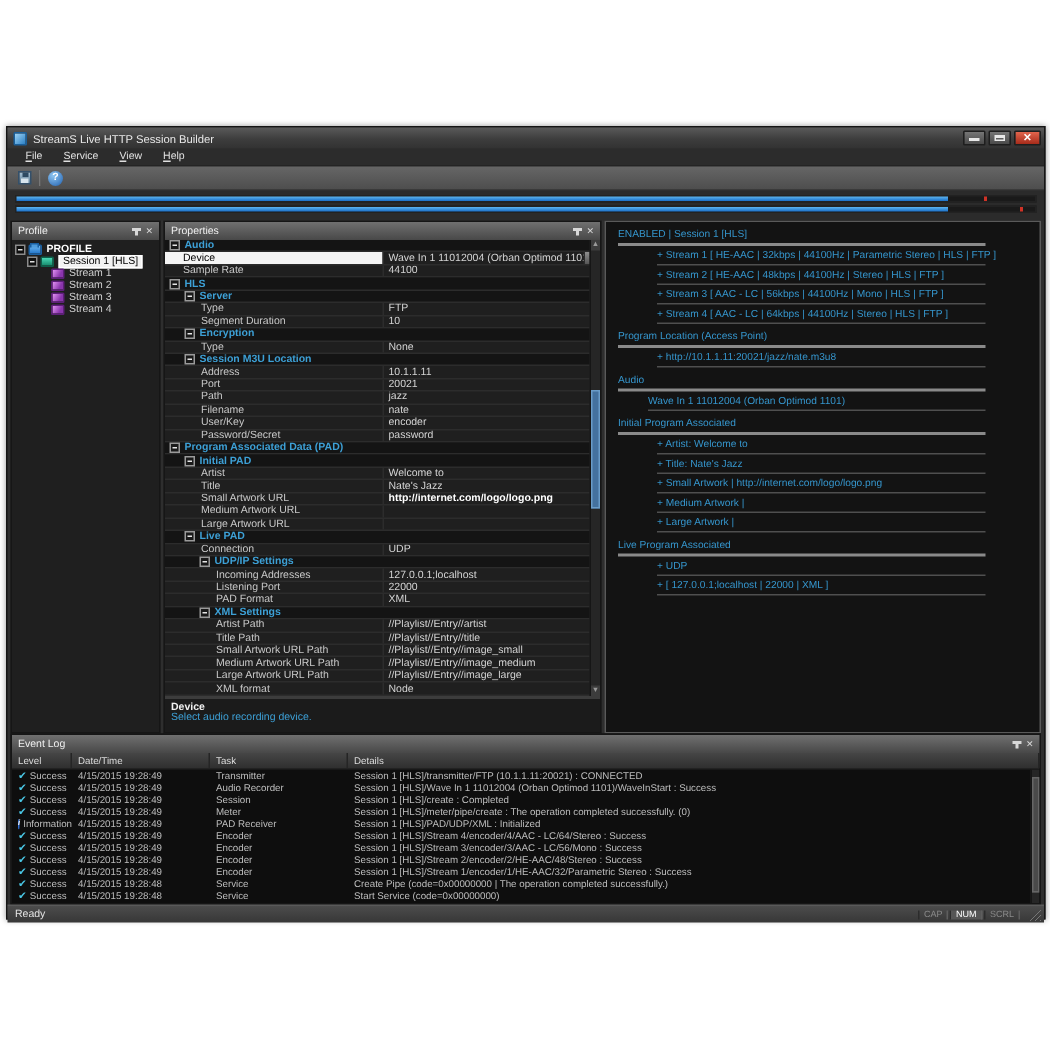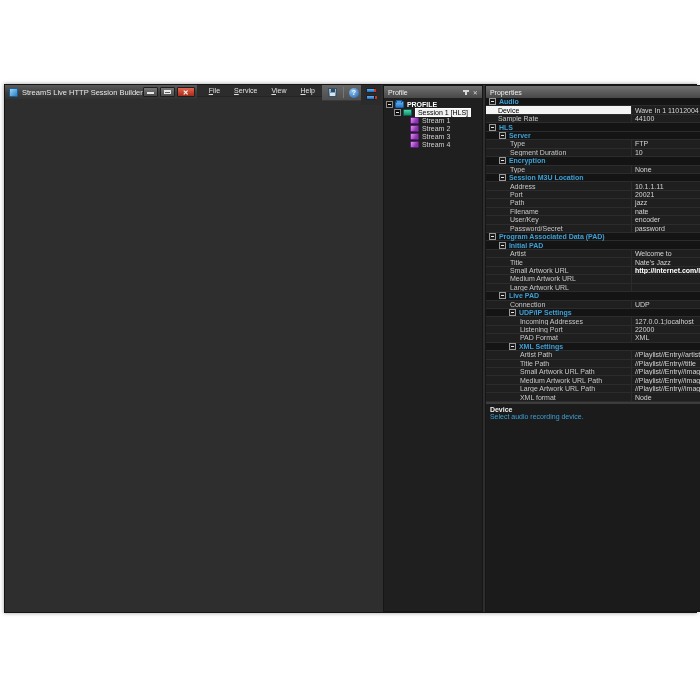--- a/index.html
+++ b/index.html
@@ -1,19 +1,19 @@
 <!DOCTYPE html>
 <html><head>
 <meta charset="utf-8">
 <style>
   * { margin:0; padding:0; box-sizing:border-box; }
   html,body { width:700px; height:700px; background:#ffffff; font-family:"Liberation Sans", sans-serif; overflow:hidden; }
   .window {
     position:absolute; left:4px; top:84px; width:693px; height:529px;
-    background:#2e2e2e; border:1px solid #151515; display:flex; 
+    background:#2e2e2e; border:1px solid #151515; display:flex; flex-direction:column;
     box-shadow:0 0 4px rgba(0,0,0,.4);
   }
   
   .titlebar { height:14px; flex:0 0 14px; background:linear-gradient(#5a5a5a,#3d3d3d 55%,#323232); display:flex; align-items:center; padding:0 2px 0 4px; }
   .app-icon { width:9px; height:9px; border-radius:1px; background:linear-gradient(135deg,#9fd4f5,#2a7fc4); border:1px solid #1a5f9a; margin-right:4px; }
   .titletext { font-size:7.5px; color:#e8e8e8; flex:1; white-space:nowrap; }
   .winbtns { display:flex; gap:2px; }
   .wbtn { width:15px; height:10px; border:1px solid #1e1e1e; border-radius:1px; background:linear-gradient(#767676,#4a4a4a); position:relative; cursor:pointer; }
   .wbtn.close { background:linear-gradient(#e2654d,#a62b1a); width:18px; }
   .wbtn.min::after { content:""; position:absolute; left:3px; right:3px; bottom:2px; height:2px; background:#e8e8e8; }

